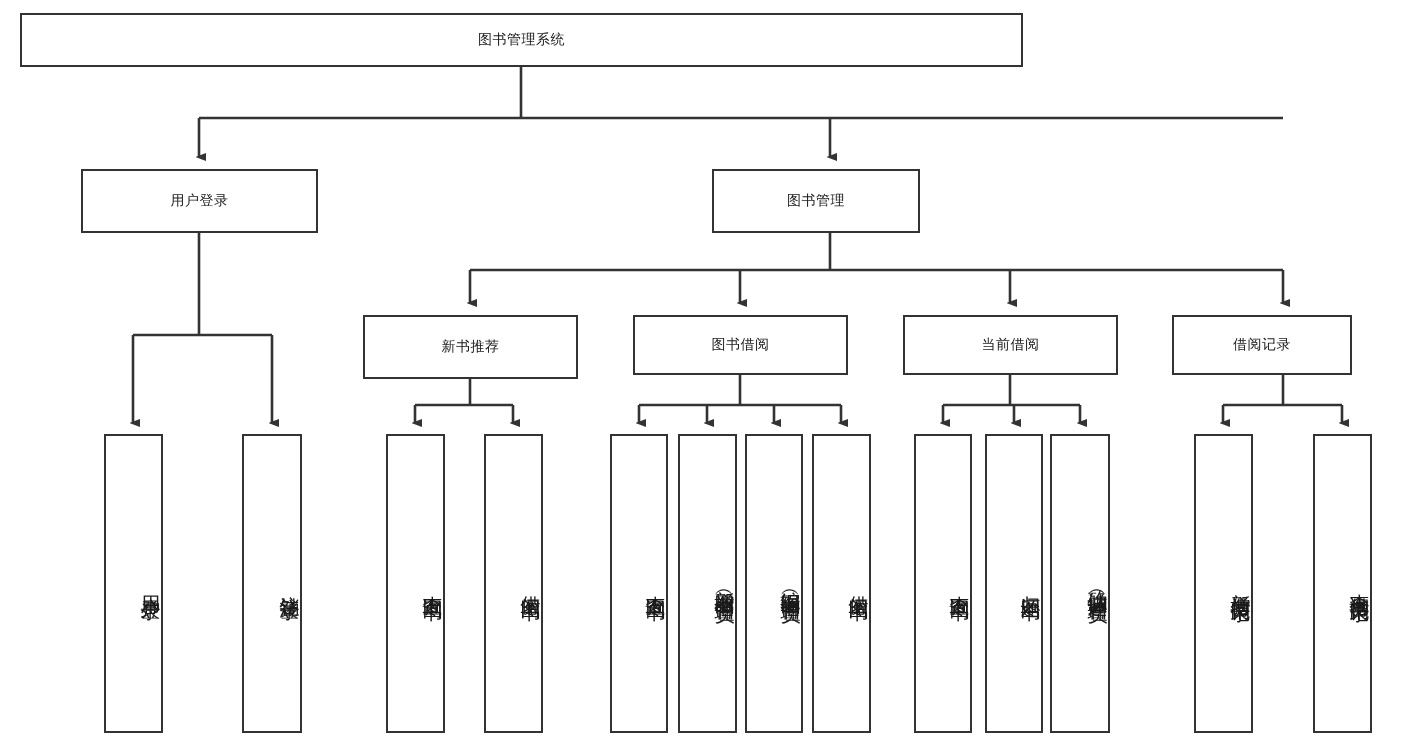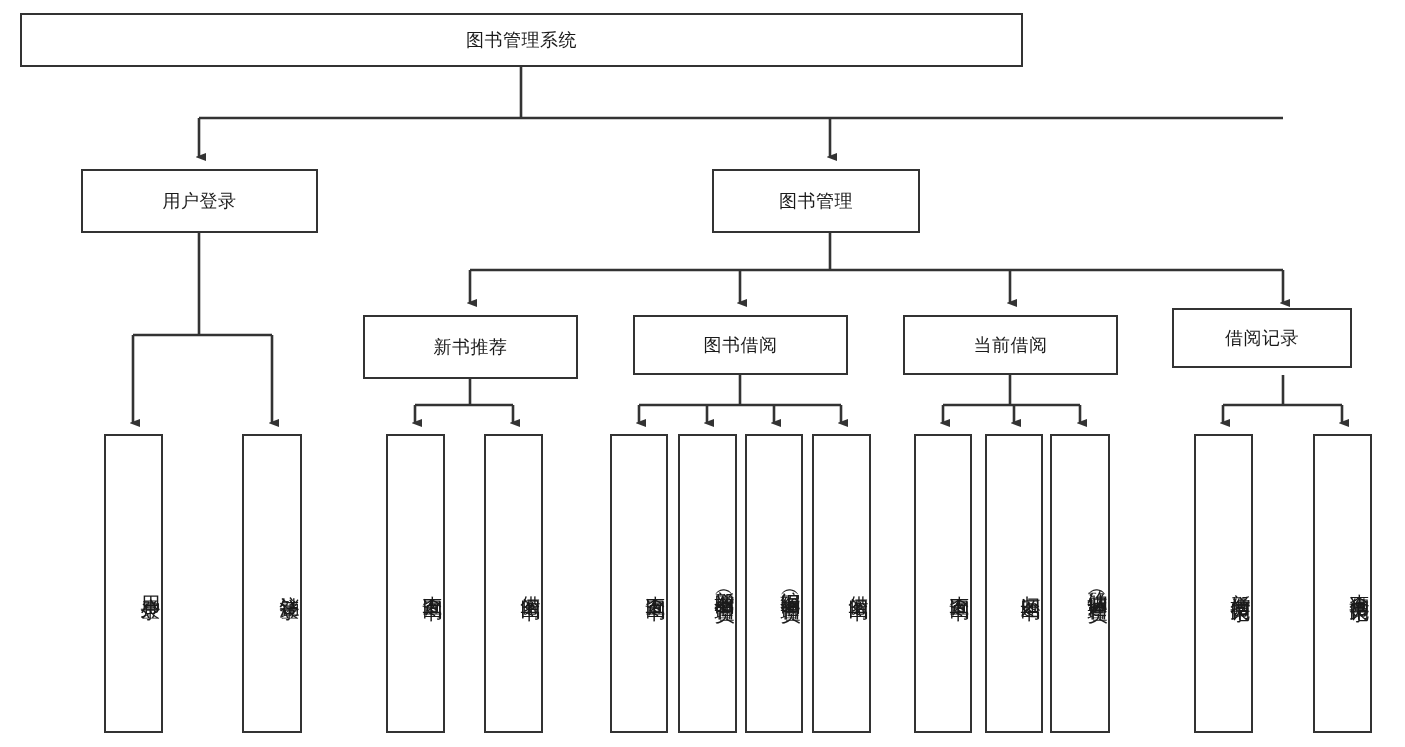--- a/index.html
+++ b/index.html
@@ -29,21 +29,21 @@
     position: absolute;
     box-sizing: border-box;
     background: #ffffff;
     border: 2px solid #333333;
     display: flex;
     align-items: center;
     justify-content: center;
     color: #1a1a1a;
   }
   .node.horiz {
-    font-size: 18px;
+    font-size: 14px;
     letter-spacing: 0.5px;
   }
   .node.vert {
     writing-mode: vertical-rl;
     text-orientation: upright;
     font-size: 20px;
     line-height: 1.05;
     letter-spacing: 2px;
     padding-top: 6px;
     padding-bottom: 6px;
@@ -132,21 +132,21 @@
 
   <div class="node horiz" style="left:363px; top:315px; width:215px; height:64px;">
     <span class="label">新书推荐</span>
   </div>
   <div class="node horiz" style="left:633px; top:315px; width:215px; height:60px;">
     <span class="label">图书借阅</span>
   </div>
   <div class="node horiz" style="left:903px; top:315px; width:215px; height:60px;">
     <span class="label">当前借阅</span>
   </div>
-  <div class="node horiz" style="left:1172px; top:308px; width:180px; height:60px;text-align:center;">
+  <div class="node horiz" style="left:1172px; top:315px; width:180px; height:60px;text-align:center;">
     <span class="label">借阅记录</span>
   </div>
 
   <div class="node vert" style="left:104px; top:434px; width:59px; height:299px;">
     <span class="label">用户登录</span>
   </div>
   <div class="node vert" style="left:242px; top:434px; width:60px; height:299px;">
     <span class="label">注销登录</span>
   </div>
 

